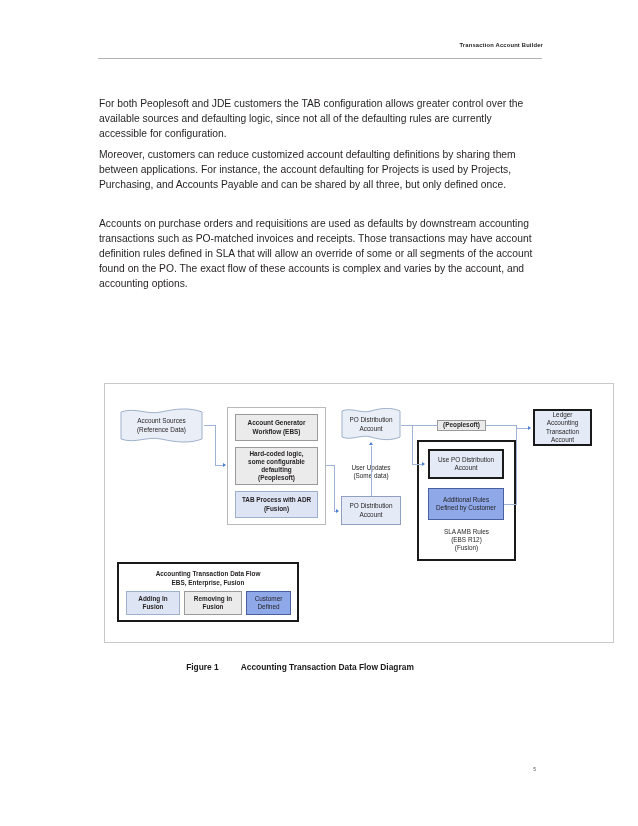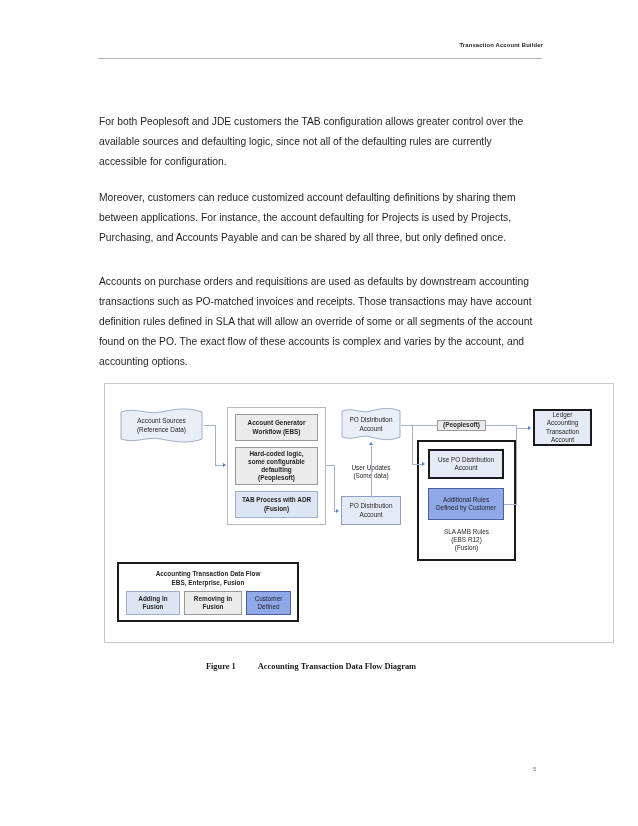--- a/index.html
+++ b/index.html
@@ -7,21 +7,21 @@
     width:638px;height:826px;background:#ffffff;
     font-family:"Liberation Sans",sans-serif;
     color:#231f20;overflow:hidden;position:relative;
   }
   
   .hdr{position:absolute;left:0;top:33px;width:638px;text-align:right;padding-right:95px;box-sizing:border-box;}
   .hdr-title{font-size:5.8px;font-weight:bold;letter-spacing:.18px;color:#1a1a1a;}
   .hdr-rule{position:absolute;left:98px;top:58px;width:444px;height:1px;background:#b4b4b4;}
   
   .body{position:absolute;left:99px;top:96px;width:443px;}
-  .p{font-size:10.3px;line-height:20px;color:#231f20;margin:16px 0 6px 0;text-align:left;}
+  .p{font-size:10.3px;line-height:15px;color:#231f20;margin:0 0 6px 0;text-align:left;}
   .p.gap{margin-top:24px;}
   .p.gap2{margin-top:26px;}
   
   .diagram{position:absolute;left:104px;top:383px;width:508px;height:258px;
            border:1px solid #c9c9c9;background:#fff;}
   .d{position:absolute;box-sizing:border-box;}
   .txt{font-size:6.4px;line-height:8.2px;text-align:center;color:#231f20;}
   .txt.b{font-weight:bold;}
   .boxgrey{background:#ebebeb;border:1px solid #9a9a9a;}
   .boxblue{background:#dde4f3;border:1px solid #9fb0cc;}
@@ -35,22 +35,22 @@
   
   .ln{position:absolute;background:#9fb4d4;}
   .ln.h{height:1px;}
   .ln.v{width:1px;}
   .ah{position:absolute;width:0;height:0;border-style:solid;}
   .ah-r{border-width:2.6px 0 2.6px 3.6px;border-color:transparent transparent transparent #4a7fd4;}
   .ah-u{border-width:0 2.6px 3.6px 2.6px;border-color:transparent transparent #4a7fd4 transparent;}
   
   .ctr{display:flex;align-items:center;justify-content:center;}
   
-  .cap{position:absolute;left:11px;top:662px;width:600px;text-align:center;
-       font-family:Liberation Serif, serif;font-size:8.4px;font-weight:bold;color:#1a1a1a;}
+  .cap{position:absolute;left:0;top:662px;width:600px;text-align:center;
+       font-family:Liberation Sans, sans-serif;font-size:8.4px;font-weight:bold;color:#1a1a1a;}
   .cap span.sp{display:inline-block;width:22px;}
   .pageno{position:absolute;left:0;top:766px;width:638px;text-align:right;
           padding-right:102px;box-sizing:border-box;font-size:5px;color:#555;}
 </style>
 </head>
 <body>
 
 <div class="hdr">
   <span class="hdr-title">Transaction Account Builder</span>
 </div>

